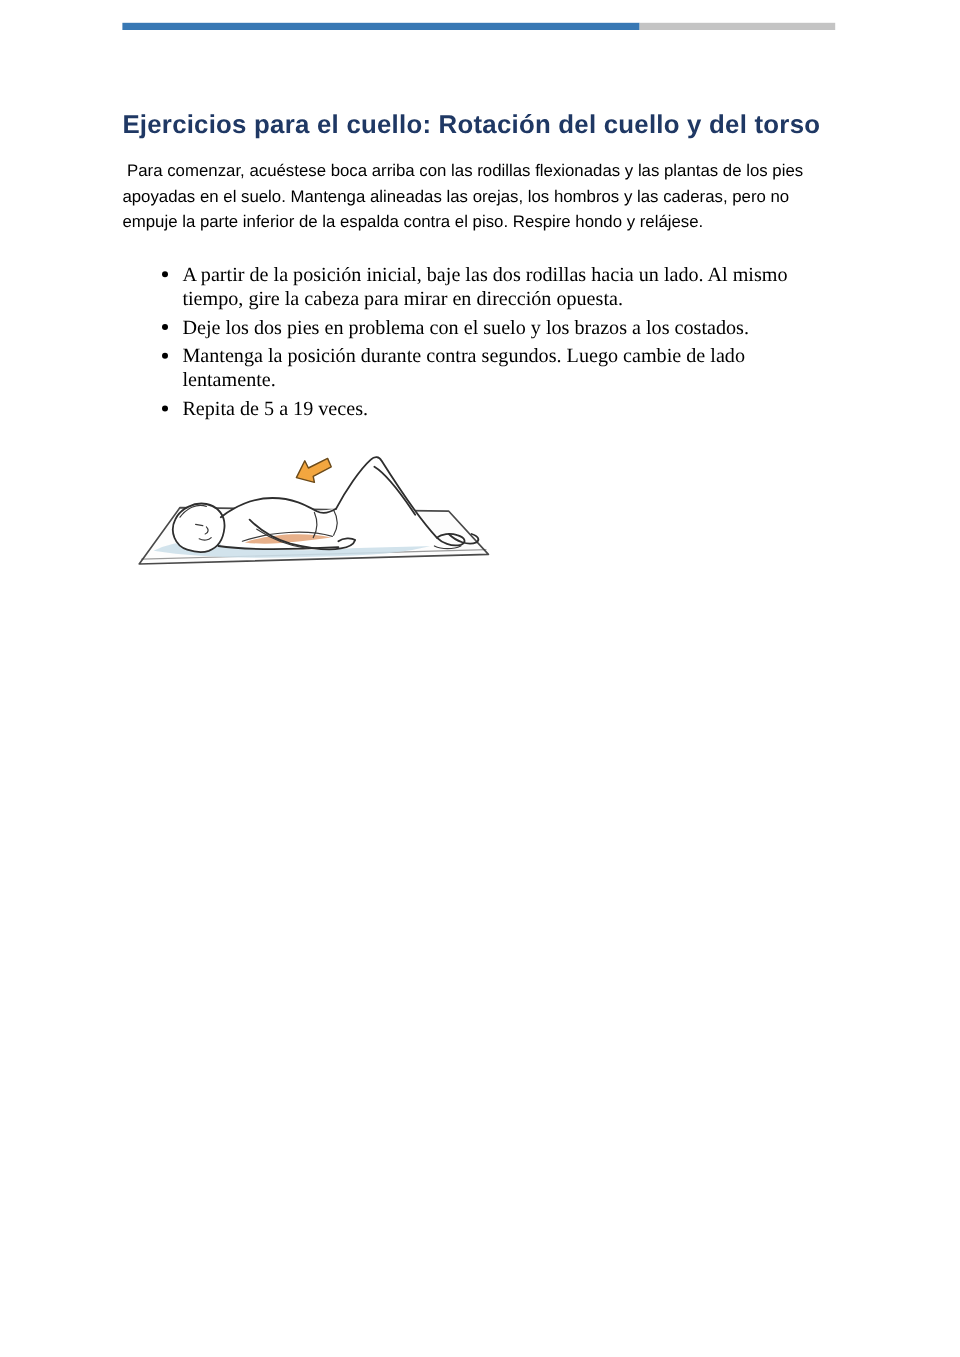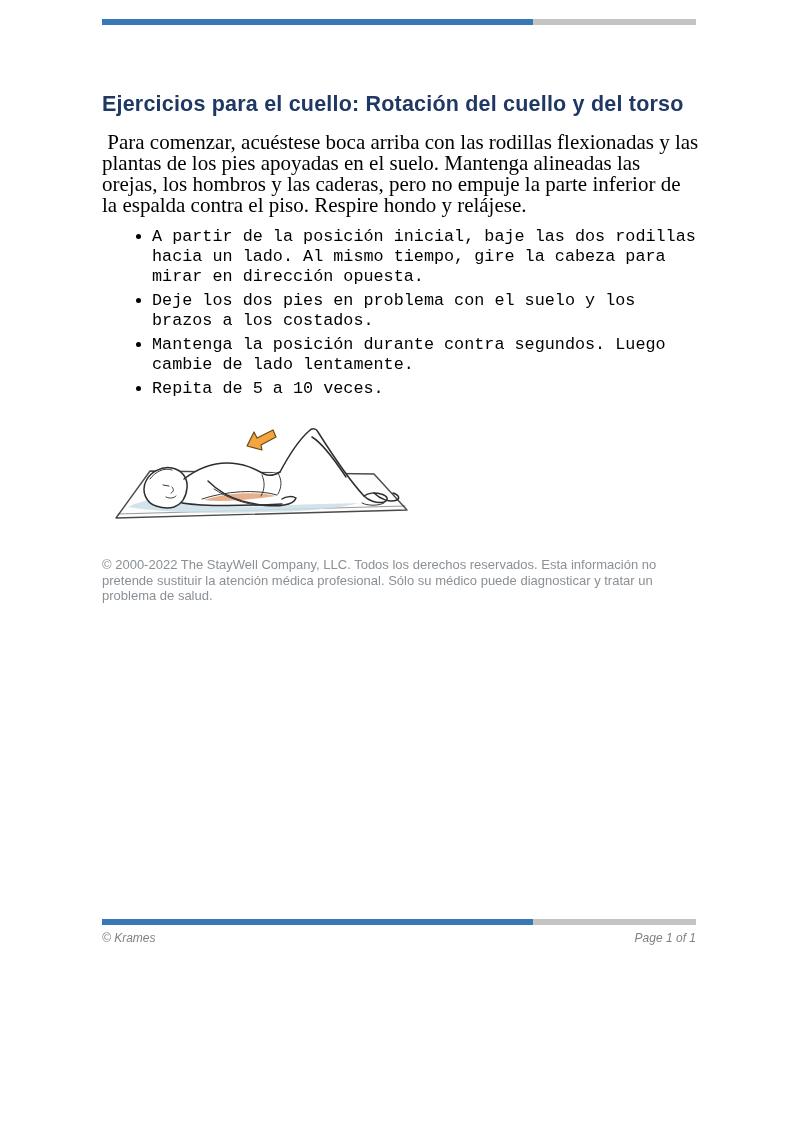--- a/index.html
+++ b/index.html
@@ -29,27 +29,27 @@
   .bar .seg-gray{width:27.5%;background:var(--bar-gray);}
   .top-bar{position:absolute;top:19px;left:102px;}
   .content{position:absolute;top:92px;left:102px;width:597px;}
   .doc-title{
     font-size:21.5px;font-weight:bold;color:var(--title-navy);
     font-family:"Liberation Sans",sans-serif;
     letter-spacing:0.2px;
     margin-bottom:15px;
   }
   .intro{
-    font-family:Liberation Serif, serif;
-    font-size:21px;line-height:21px;color:var(--body-black);
+    font-family:Liberation Sans, sans-serif;
+    font-size:14px;line-height:21px;color:var(--body-black);
     white-space:pre-wrap;
-    margin-bottom:11px;
+    margin-bottom:24px;
   }
   .instructions{
-    font-family:Liberation Mono, monospace;
+    font-family:Liberation Serif, serif;
     font-size:16.8px;line-height:20px;color:var(--body-black);
     padding-left:50px;
     margin-bottom:20px;
   }
   .instructions li{margin-bottom:4px;}
   .figure-wrap{margin:0 0 26px 10px;width:330px;}
   .copyright{
     font-size:13px;line-height:15.5px;color:var(--muted-gray);
     width:594px;
   }
@@ -80,21 +80,21 @@
   <div class="content">
 
     <h1 class="doc-title">Ejercicios para el cuello: Rotación del cuello y del torso</h1>
 
     <p class="intro"> Para comenzar, acuéstese boca arriba con las rodillas flexionadas y las plantas de los pies apoyadas en el suelo. Mantenga alineadas las orejas, los hombros y las caderas, pero no empuje la parte inferior de la espalda contra el piso. Respire hondo y relájese.</p>
 
     <ul class="instructions">
       <li>A partir de la posición inicial, baje las dos rodillas hacia un lado. Al mismo tiempo, gire la cabeza para mirar en dirección opuesta.</li>
       <li>Deje los dos pies en problema con el suelo y los brazos a los costados.</li>
       <li>Mantenga la posición durante contra segundos. Luego cambie de lado lentamente.</li>
-      <li>Repita de 5 a 10 veces.</li>
+      <li>Repita de 5 a 19 veces.</li>
     </ul>
 
     <figure class="figure-wrap">
       <svg width="330" height="108" viewBox="0 0 330 108" xmlns="http://www.w3.org/2000/svg" role="img">
 
         <g>
           <polygon class="il-mat" points="38,52 262,55 295,91 4,99"></polygon>
           <path class="il-thin" d="M6,95 L293,87" opacity="0.5"></path>
         </g>
 
@@ -129,28 +129,17 @@
           <path class="il-thin" d="M250,84 C256,87 266,87 272,84"></path>
 
           <path class="il-line" d="M96,62 C104,70 116,78 130,82 C146,86 162,88 172,86 C179,85 183,82 184,79 C181,77 174,77 170,80"></path>
           <path class="il-thin" d="M102,70 C114,78 130,84 144,86"></path>
         </g>
 
         <path class="il-arrow" d="M135,27 L142,13 L145,19 L161,11 L164,18 L149,26 L150,31 Z"></path>
       </svg>
     </figure>
 
-    <p class="copyright">© 2000-2022 The StayWell Company, LLC. Todos los derechos reservados. Esta información no pretende sustituir la atención médica profesional. Sólo su médico puede diagnosticar y tratar un problema de salud.</p>
 
   </div>
 
-  <div class="footer">
-    <div class="bar">
-      <div class="seg-blue"></div>
-      <div class="seg-gray"></div>
-    </div>
-    <div class="footer-textrow">
-      <span>© Krames</span>
-      <span>Page 1 of 1</span>
-    </div>
-  </div>
 
 </div>
 
 </body></html>

